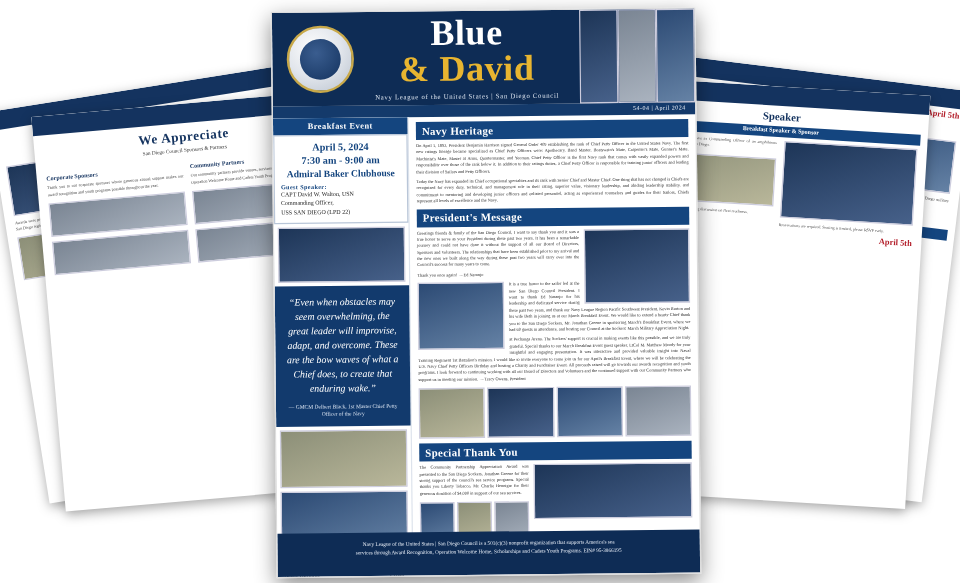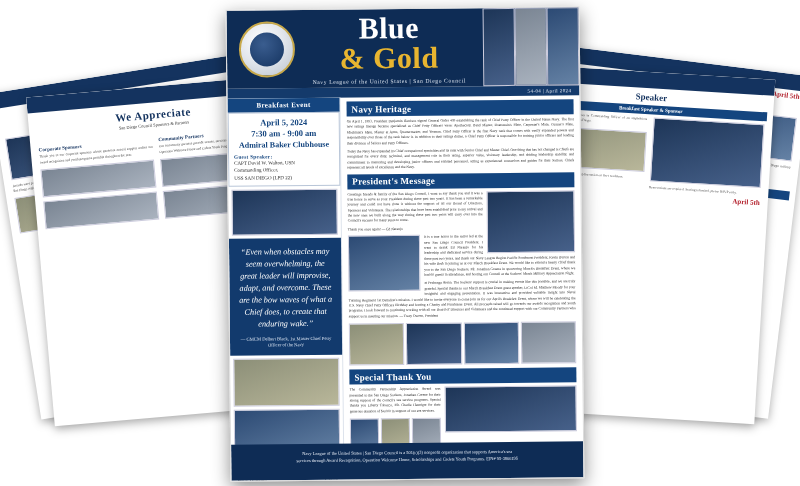--- a/index.html
+++ b/index.html
@@ -186,21 +186,21 @@
   </div>
 
   <div class="main">
 
     <div class="masthead">
       <div class="seal"></div>
       <div class="mh-text">
         <div class="mh-title">
           <span>Blue</span><br>
           <span class="gold">&amp;</span>
-          <span class="gold">Gold</span>
+          <span class="gold">David</span>
         </div>
         <div class="mh-sub">Navy League of the United States  |  San Diego Council</div>
       </div>
       <div class="mh-photos">
         <div class="ph navy"></div>
         <div class="ph grey"></div>
         <div class="ph blue"></div>
       </div>
     </div>
     <div class="mh-strip">54-04  |  April 2024</div>

